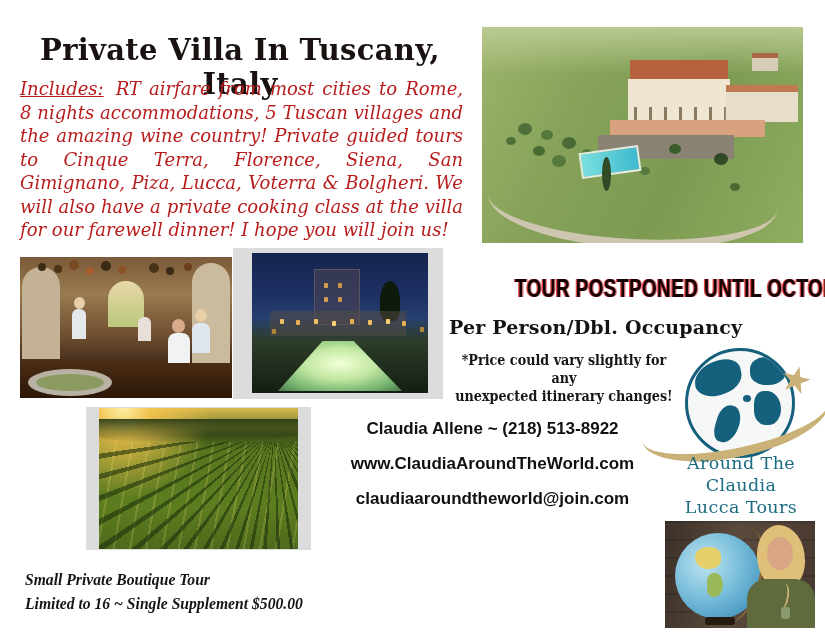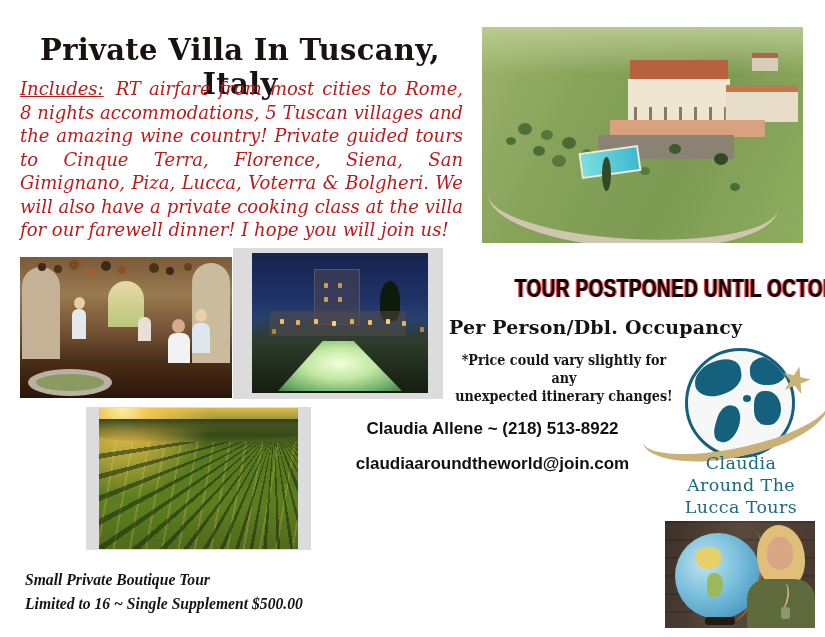--- a/index.html
+++ b/index.html
@@ -241,36 +241,37 @@
   <div class="abs occupancy">Per Person/Dbl. Occupancy</div>
   <div class="abs price-note">
     <span class="stretch">
       <span>*Price could vary slightly for any</span><br>
       <span>unexpected itinerary changes!</span>
     </span>
   </div>
 
   <div class="abs contact">
     <div class="c-line">Claudia Allene ~ (218) 513-8922</div>
+    <div class="c-line">www.ClaudiaAroundTheWorld.com</div>
     <div class="c-line">claudiaaroundtheworld@join.com</div>
   </div>
 
   <div class="abs logo">
     <div class="abs globe">
       <div class="land land-na"></div>
       <div class="land land-sa"></div>
       <div class="land land-eu"></div>
       <div class="land land-af"></div>
       <div class="land land-dot"></div>
     </div>
     <div class="abs swoosh"></div>
     <div class="abs logo-star">★</div>
     <div class="abs logo-text">
+      <div>Around The</div>
       <div>Claudia</div>
-      <div>Around The</div>
       <div>Lucca Tours</div>
     </div>
   </div>
 
   <div class="abs photo photo-claudia" title="Claudia beside a world globe">
     <div class="abs w-globe"></div>
     <div class="abs w-land1"></div>
     <div class="abs w-land2"></div>
     <div class="abs w-meridian"></div>
     <div class="abs w-stand"></div>

